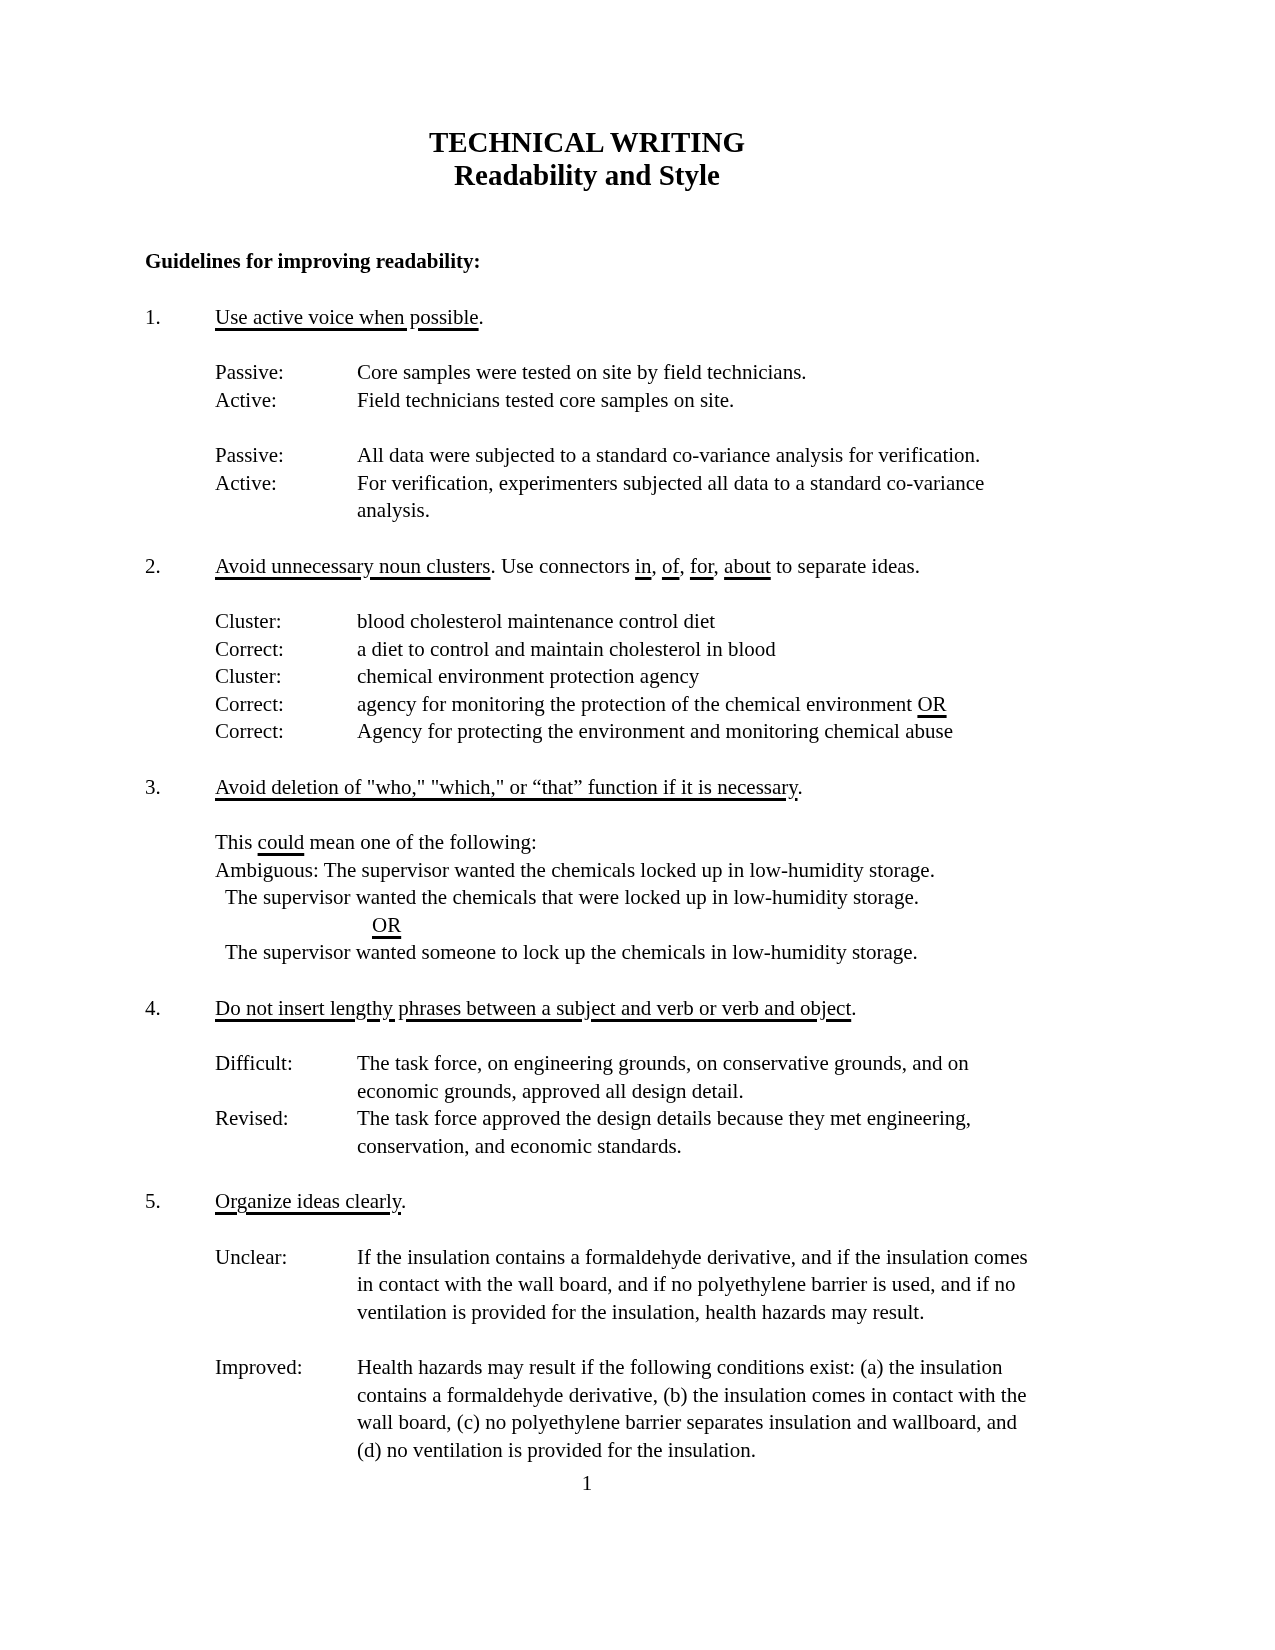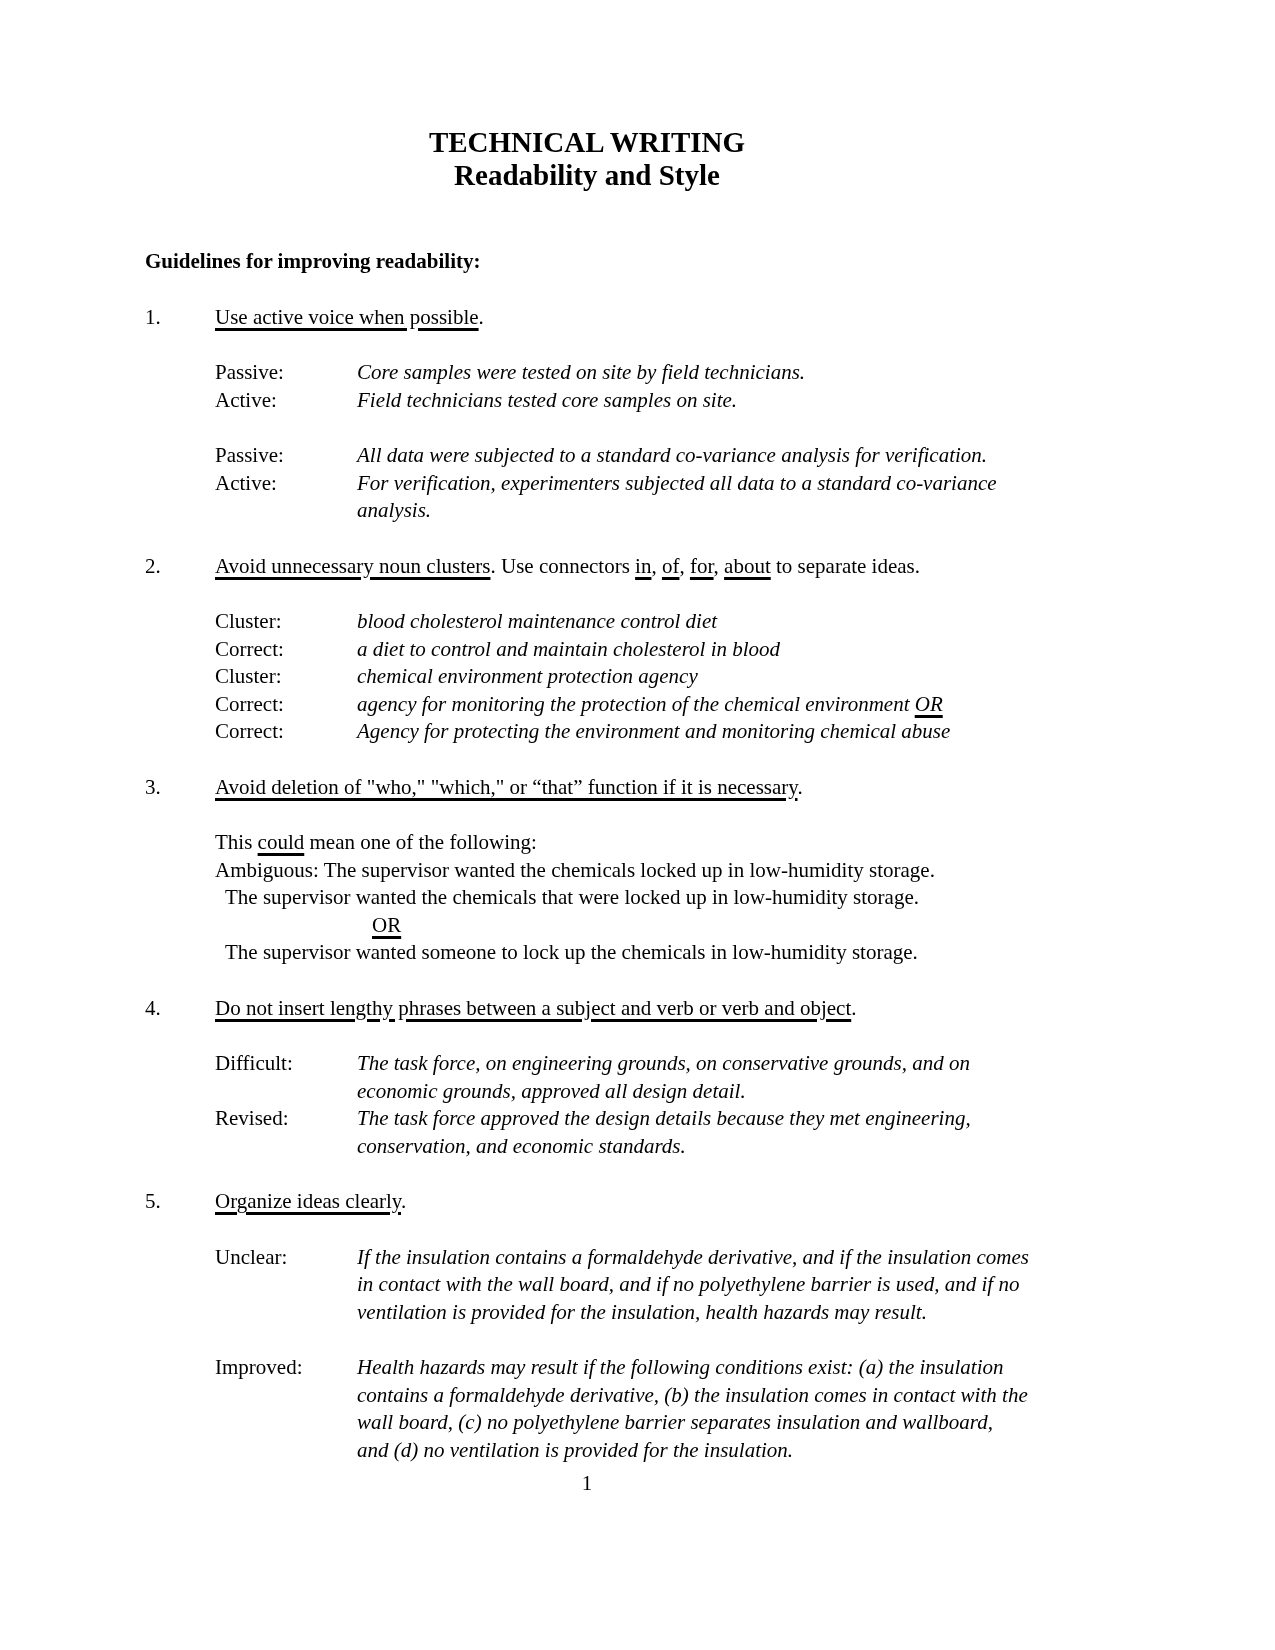--- a/index.html
+++ b/index.html
@@ -50,21 +50,20 @@
     display: flex;
     margin-left: 70px;
   }
   .label {
     flex: none;
     width: 142px;
   }
   .etext {
     flex: 1;
     max-width: 788px;
-    font-style: italic;
   }
   .free-group { margin-top: 28px; }
   .free-line { margin-left: 70px; }
   .opt-line  { margin-left: 80px; }
   .or-line   { margin-left: 227px; }
   .page-number {
     margin-top: 6px;
     text-align: center;
   }
 </style>

